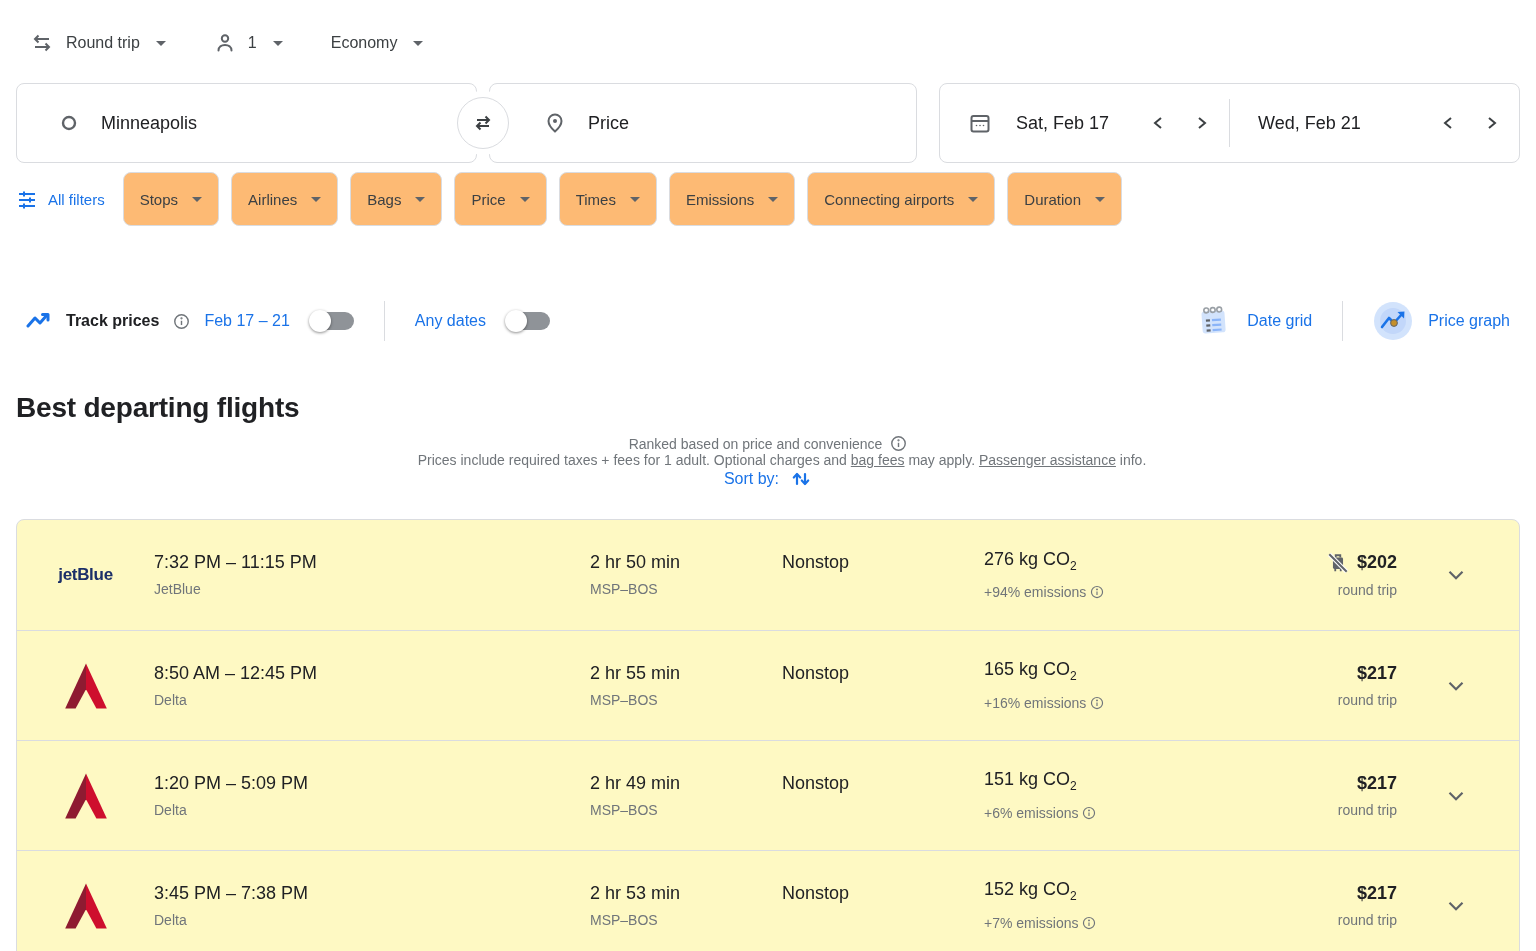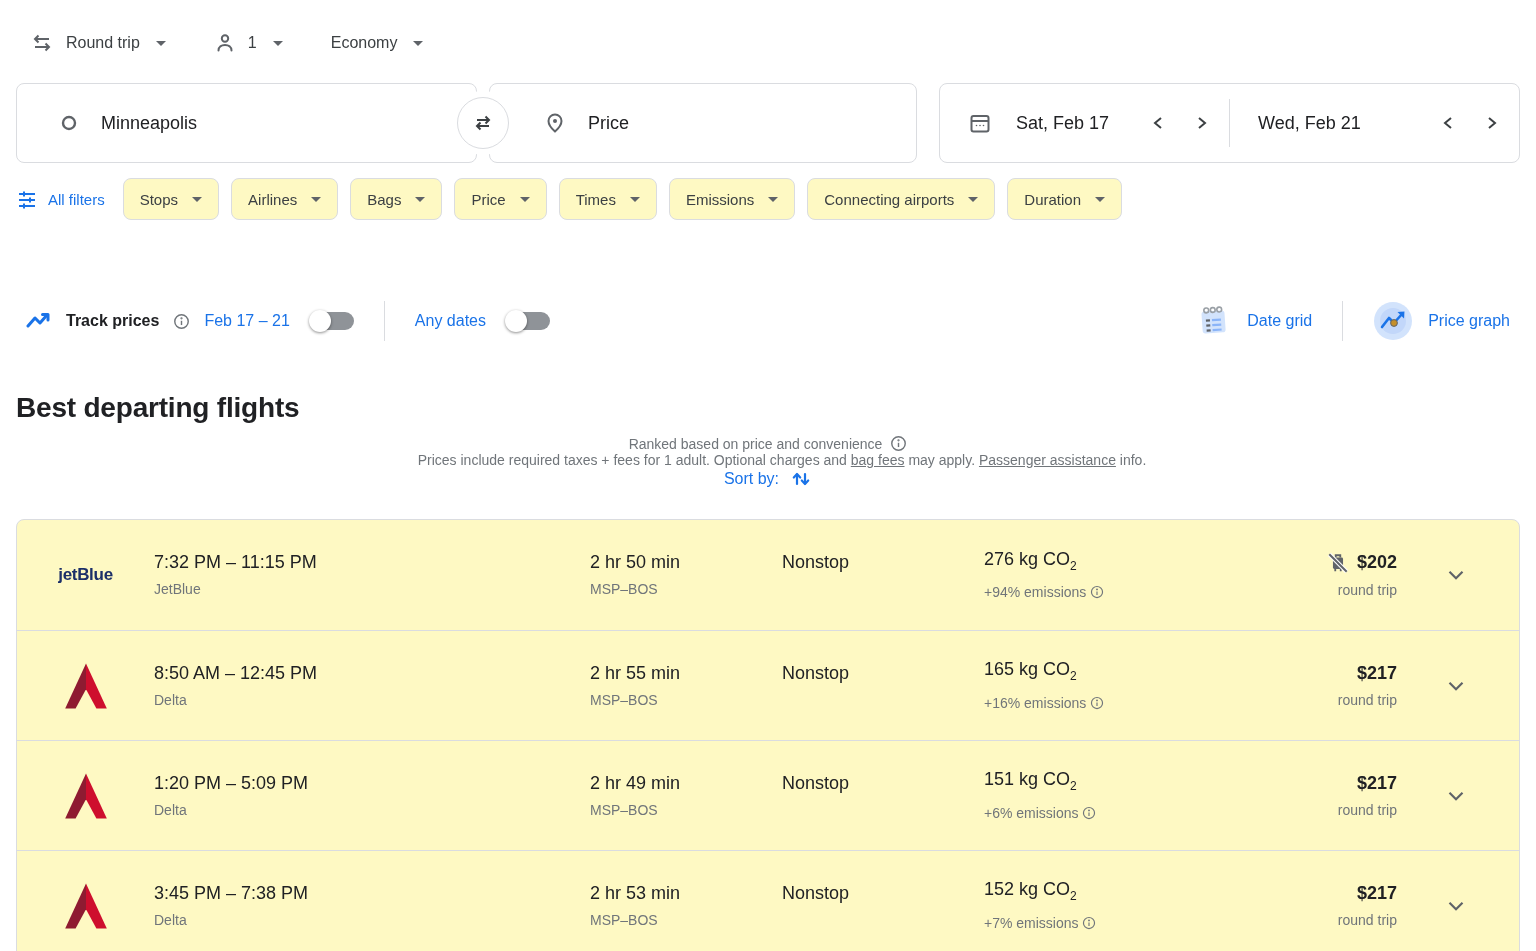--- a/index.html
+++ b/index.html
@@ -27,21 +27,21 @@
   .date-half { flex:1; display:flex; align-items:center; height:100%; padding:0 14px 0 28px; gap:14px; }
   .date-label { flex:1; white-space:nowrap; }
   .date-divider { width:1px; height:48px; background:#dadce0; }
   .chev-btn { width:28px; height:28px; display:flex; align-items:center; justify-content:center; cursor:pointer; }
 
   
   .filters { display:flex; align-items:center; gap:12px; margin:14px 16px 0 16px; height:44px; }
   .all-filters { display:flex; align-items:center; gap:10px; color:#1a73e8; font-size:15px; font-weight:500;
     margin-right:6px; cursor:pointer; }
   .chip { display:flex; align-items:center; gap:10px; border:1px solid #dadce0; border-radius:8px;
-    height:42px; padding:0 16px; font-size:15px; color:#3c4043; background:#fef9c3; cursor:pointer; }
+    height:54px; padding:0 16px; font-size:15px; color:#3c4043; background:#fdba74; cursor:pointer; }
 
   
   .track-row { display:flex; align-items:center; margin:79px 26px 0 26px; height:42px; }
   .track-left { display:flex; align-items:center; gap:14px; }
   .track-label { font-size:16px; font-weight:700; color:#202124; }
   .blue-text { color:#1a73e8; font-size:16px; font-weight:500; }
   .vdiv { width:1px; height:40px; background:#dadce0; margin:0 30px; }
   .toggle { position:relative; width:44px; height:22px; margin-left:6px; cursor:pointer; }
   .toggle .track { position:absolute; left:4px; top:2px; width:40px; height:18px; border-radius:10px; background:#8f9398; }
   .toggle .thumb { position:absolute; left:-1px; top:0; width:22px; height:22px; border-radius:50%;

